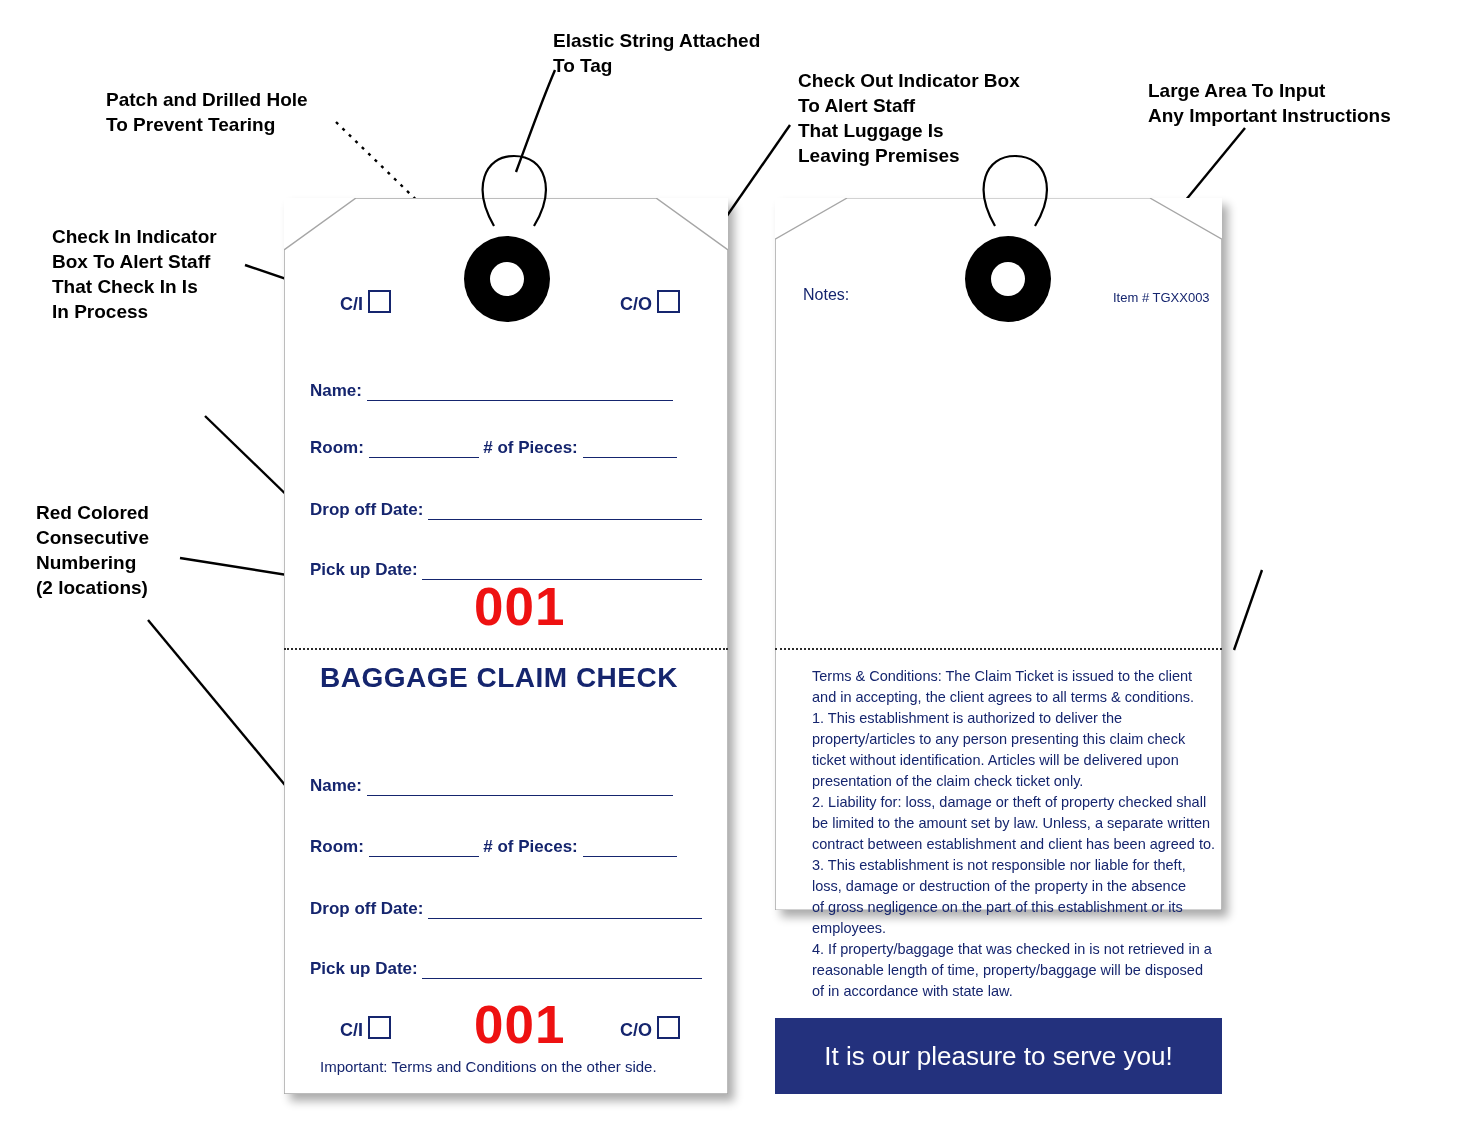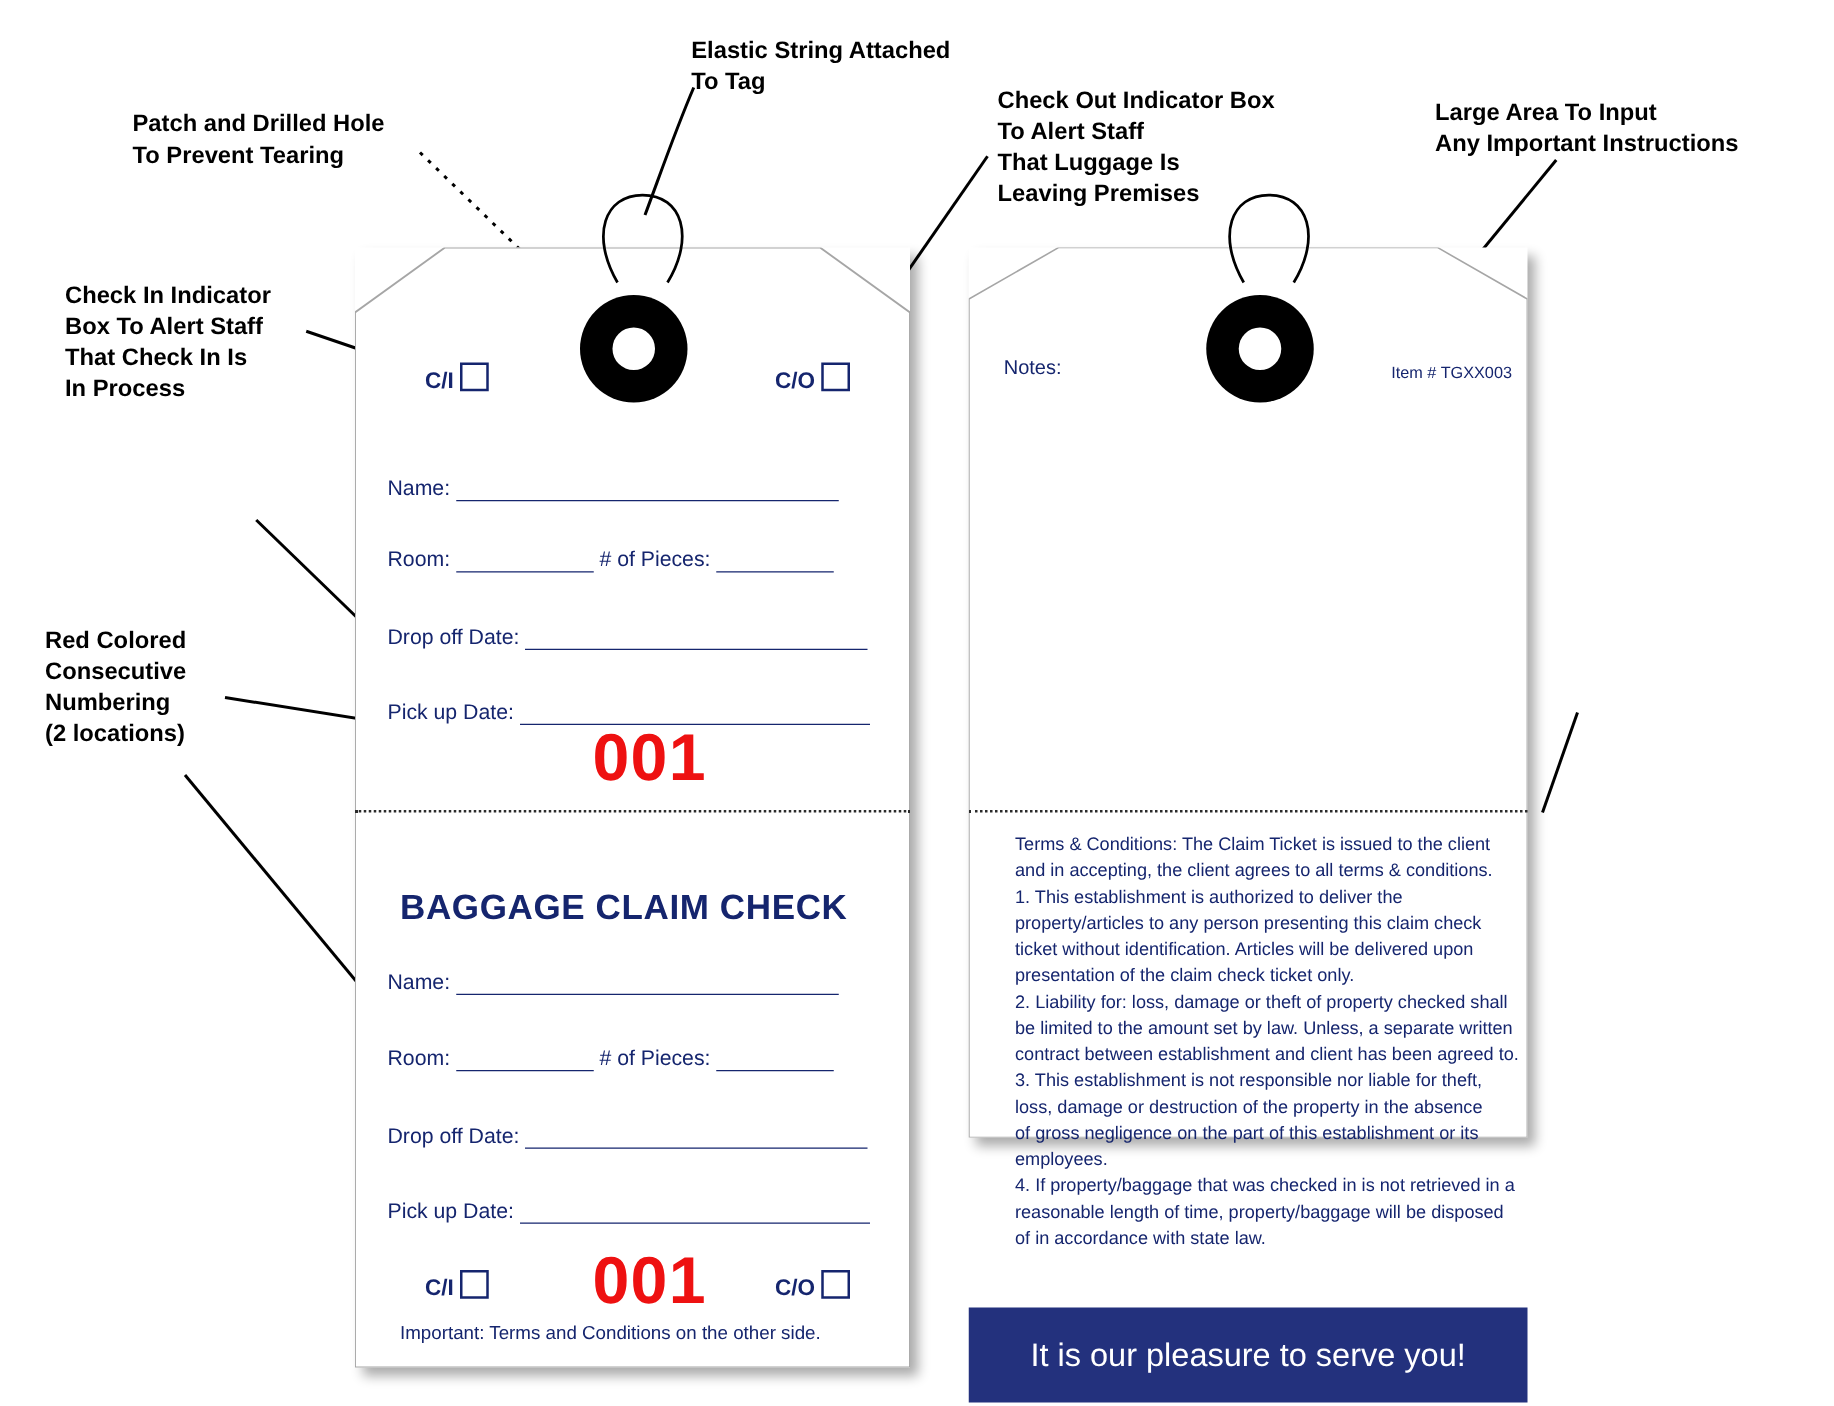--- a/index.html
+++ b/index.html
@@ -65,20 +65,21 @@
     height: 34px;
     border-radius: 50%;
     background: #ffffff;
   }
   .fieldrow {
     position: absolute;
     font-size: 17px;
     color: #15256e;
     white-space: nowrap;
     font-family: "Liberation Sans", sans-serif;
+    font-weight: bold;
   }
   .uline {
     display: inline-block;
     border-bottom: 1.3px solid #15256e;
     height: 15px;
     vertical-align: bottom;
   }
   .cibox {
     position: absolute;
     font-size: 18px;
@@ -107,21 +108,20 @@
     border-top: 2px dotted #2b2b2b;
     height: 0;
   }
   .claimtitle {
     position: absolute;
     font-size: 28px;
     font-weight: bold;
     color: #15256e;
     letter-spacing: 0.5px;
     font-family: "Liberation Sans", sans-serif;
-    margin-top: 48px;
   }
   .important {
     position: absolute;
     font-size: 15px;
     color: #15256e;
     font-family: "Liberation Sans", sans-serif;
   }
   .notes-label {
     position: absolute;
     font-size: 16px;
@@ -301,16 +301,16 @@
 be limited to the amount set by law. Unless, a separate written
 contract between establishment and client has been agreed to.
 3. This establishment is not responsible nor liable for theft,
 loss, damage or destruction of the property in the absence
 of gross negligence on the part of this establishment or its
 employees.
 4. If property/baggage that was checked in is not retrieved in a
 reasonable length of time, property/baggage will be disposed
 of in accordance with state law.</div>
 
-    <div class="pleasure" style="left:0px; top:820px; width:447px; height:76px;margin-top:28px;">It is our pleasure to serve you!</div>
+    <div class="pleasure" style="left:0px; top:820px; width:447px; height:76px;">It is our pleasure to serve you!</div>
   </div>
 
 </div>
 
 </body></html>

